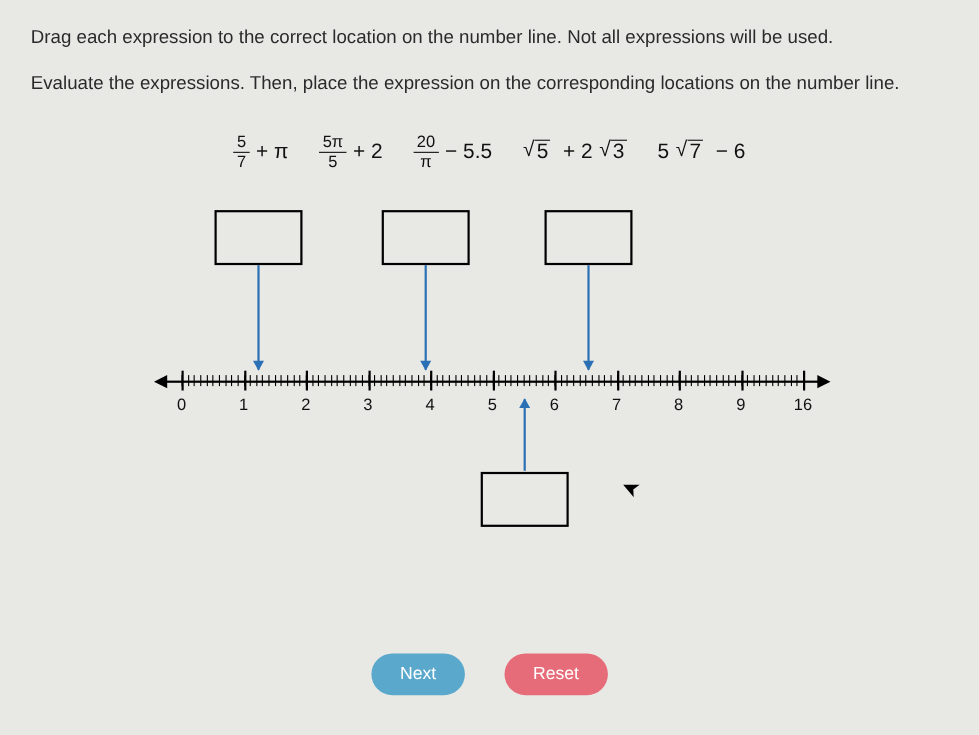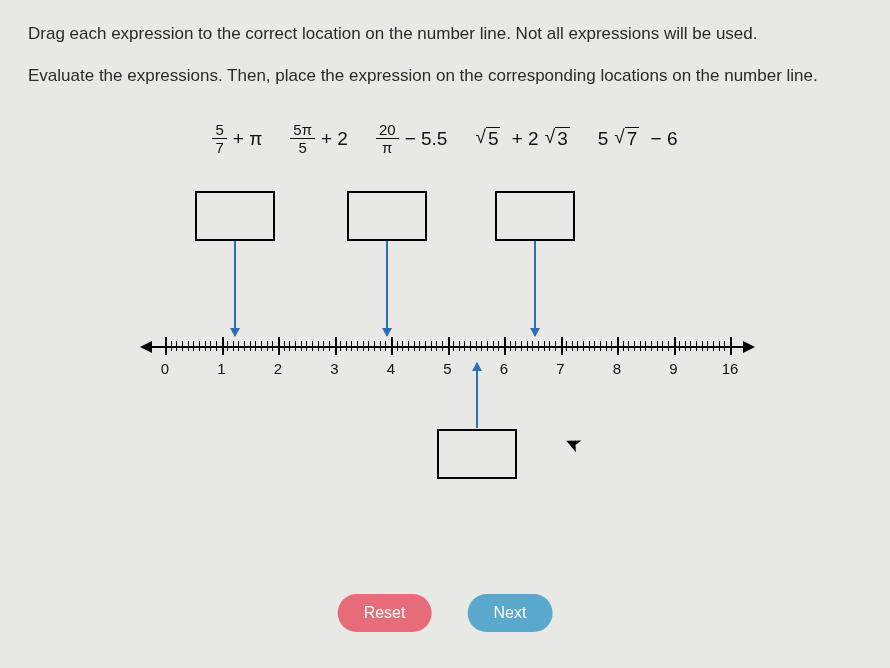--- a/index.html
+++ b/index.html
@@ -393,15 +393,15 @@
         <div class="major-tick" style="left: 90%;"></div>
         <div class="tick-label" style="left: 90%;">9</div>
         <div class="major-tick" style="left: 100%;"></div>
         <div class="tick-label" style="left: 100%;">16</div>
       </div>
   </div>
 
 </div>
 
 <div class="buttons-row">
+  <button class="btn btn-next">Next</button>
   <button class="btn btn-reset">Reset</button>
-  <button class="btn btn-next">Next</button>
 </div>
 
 </body></html>

